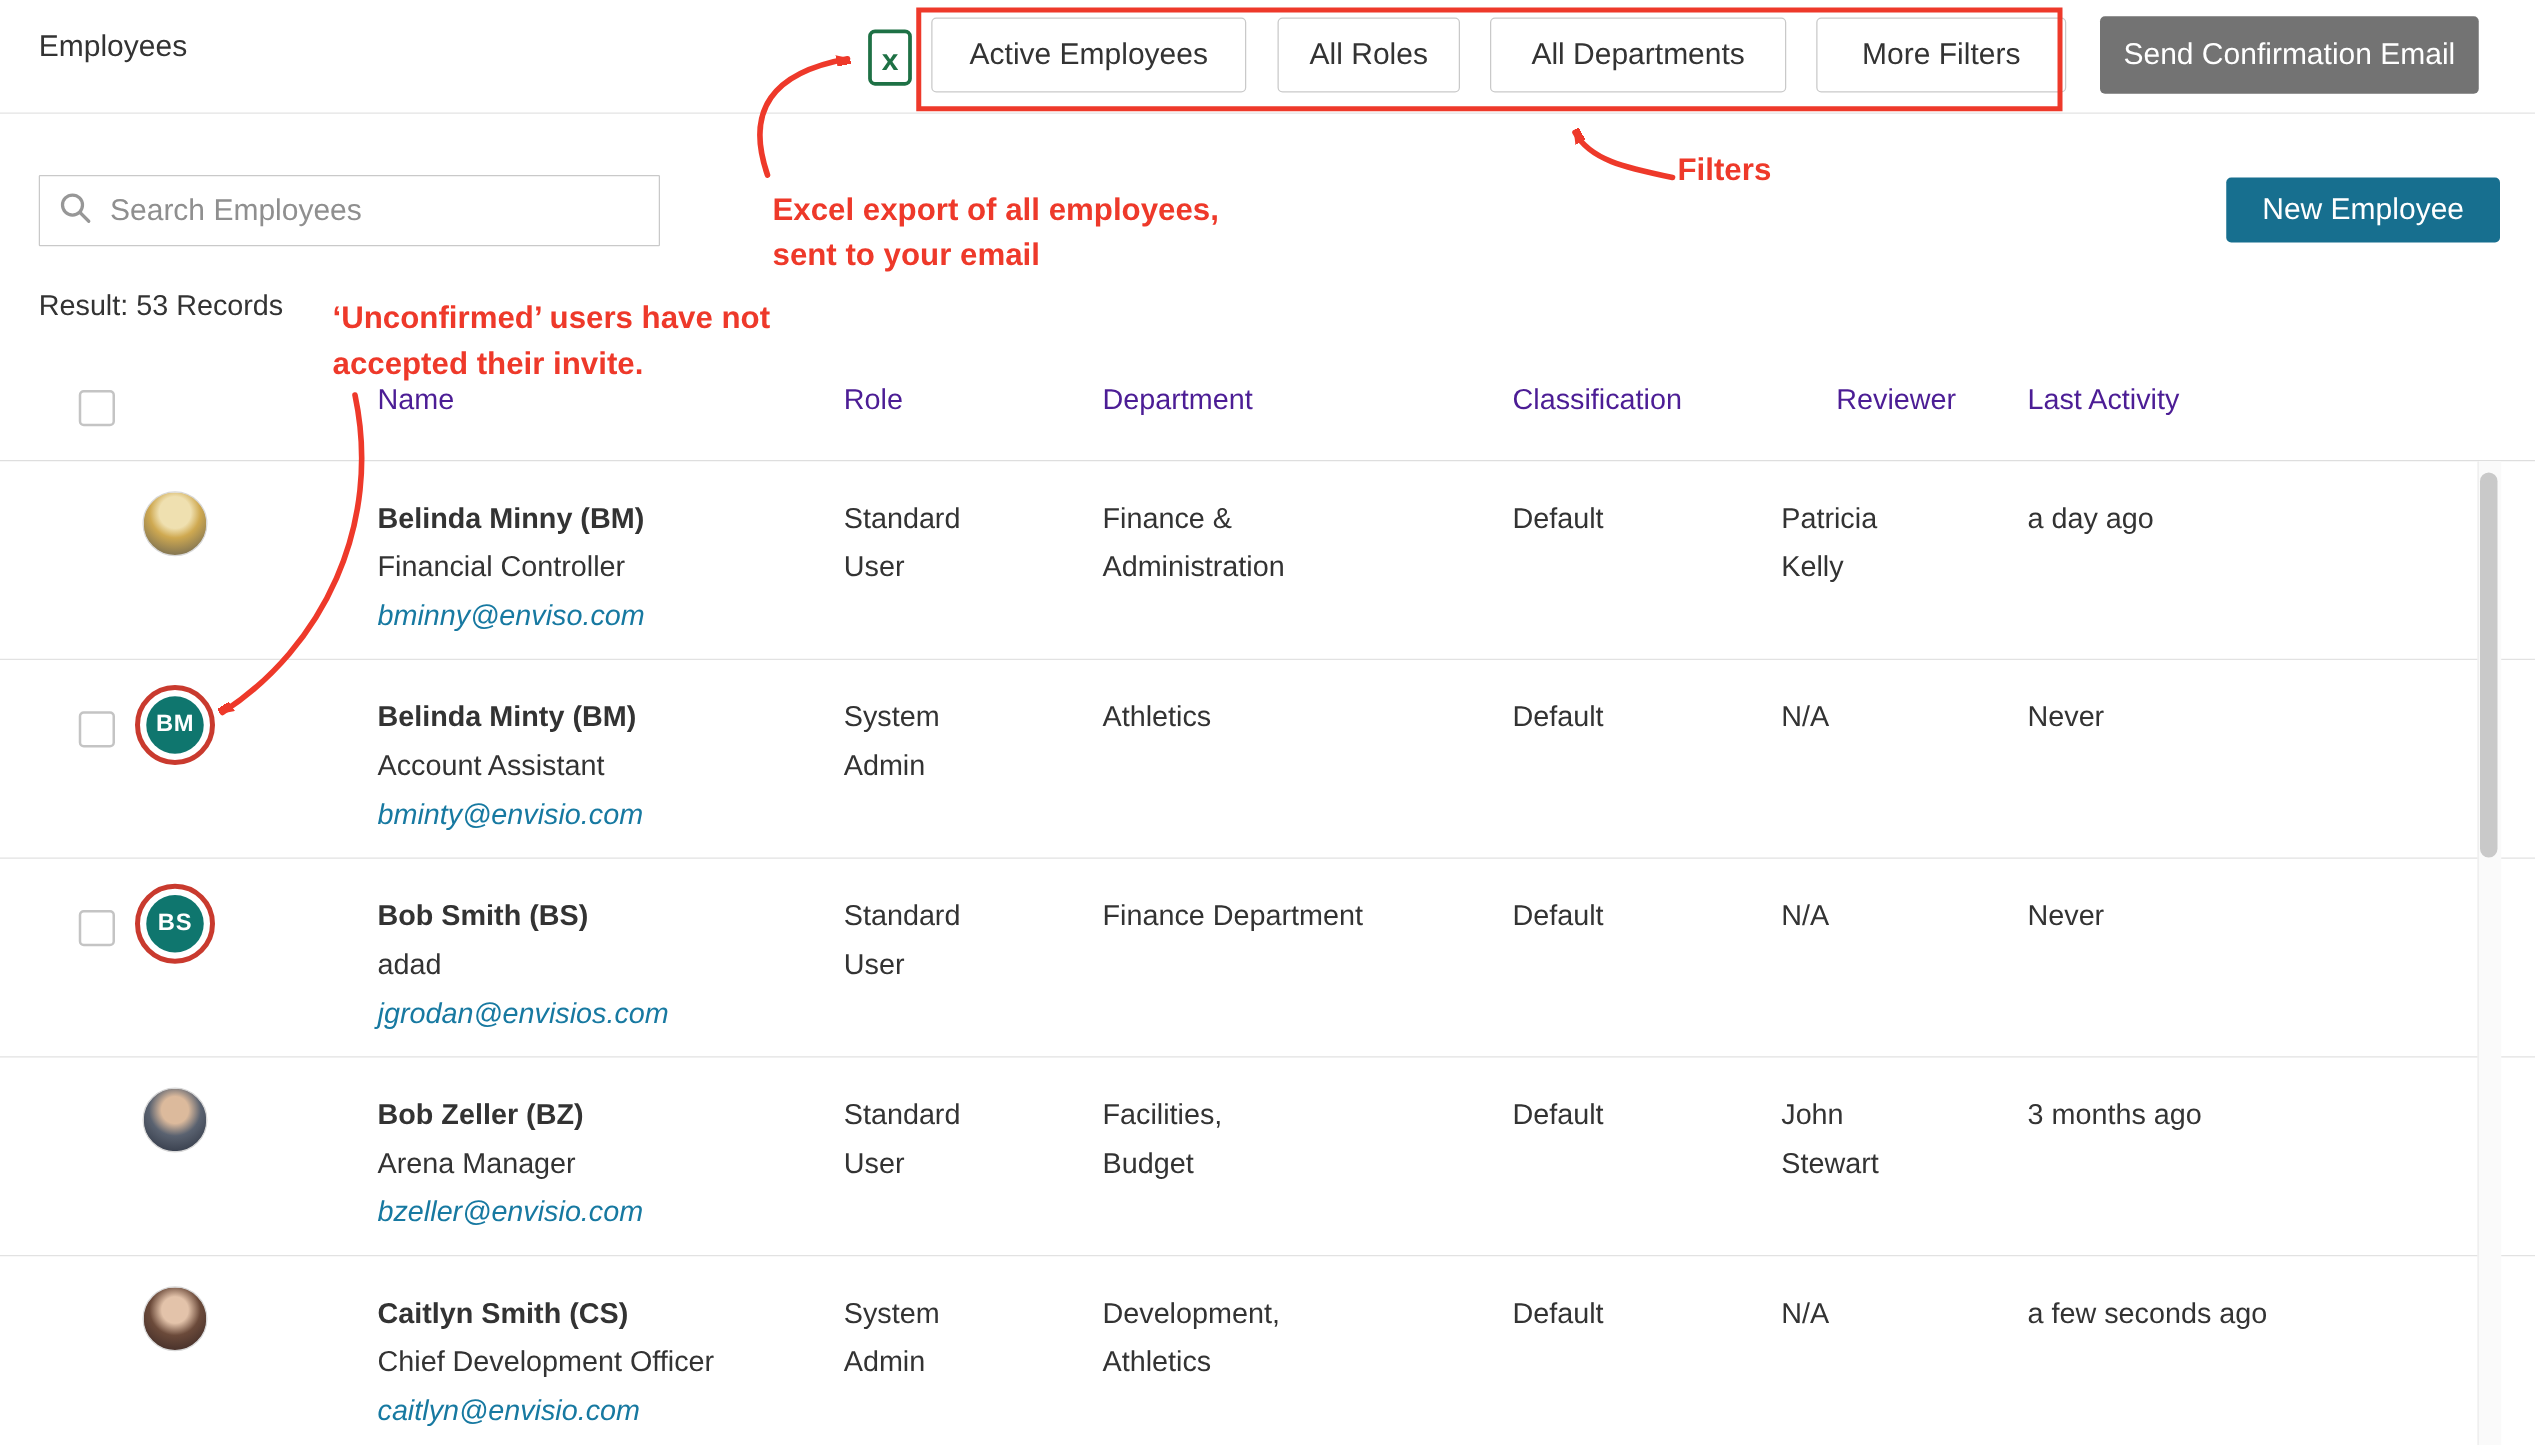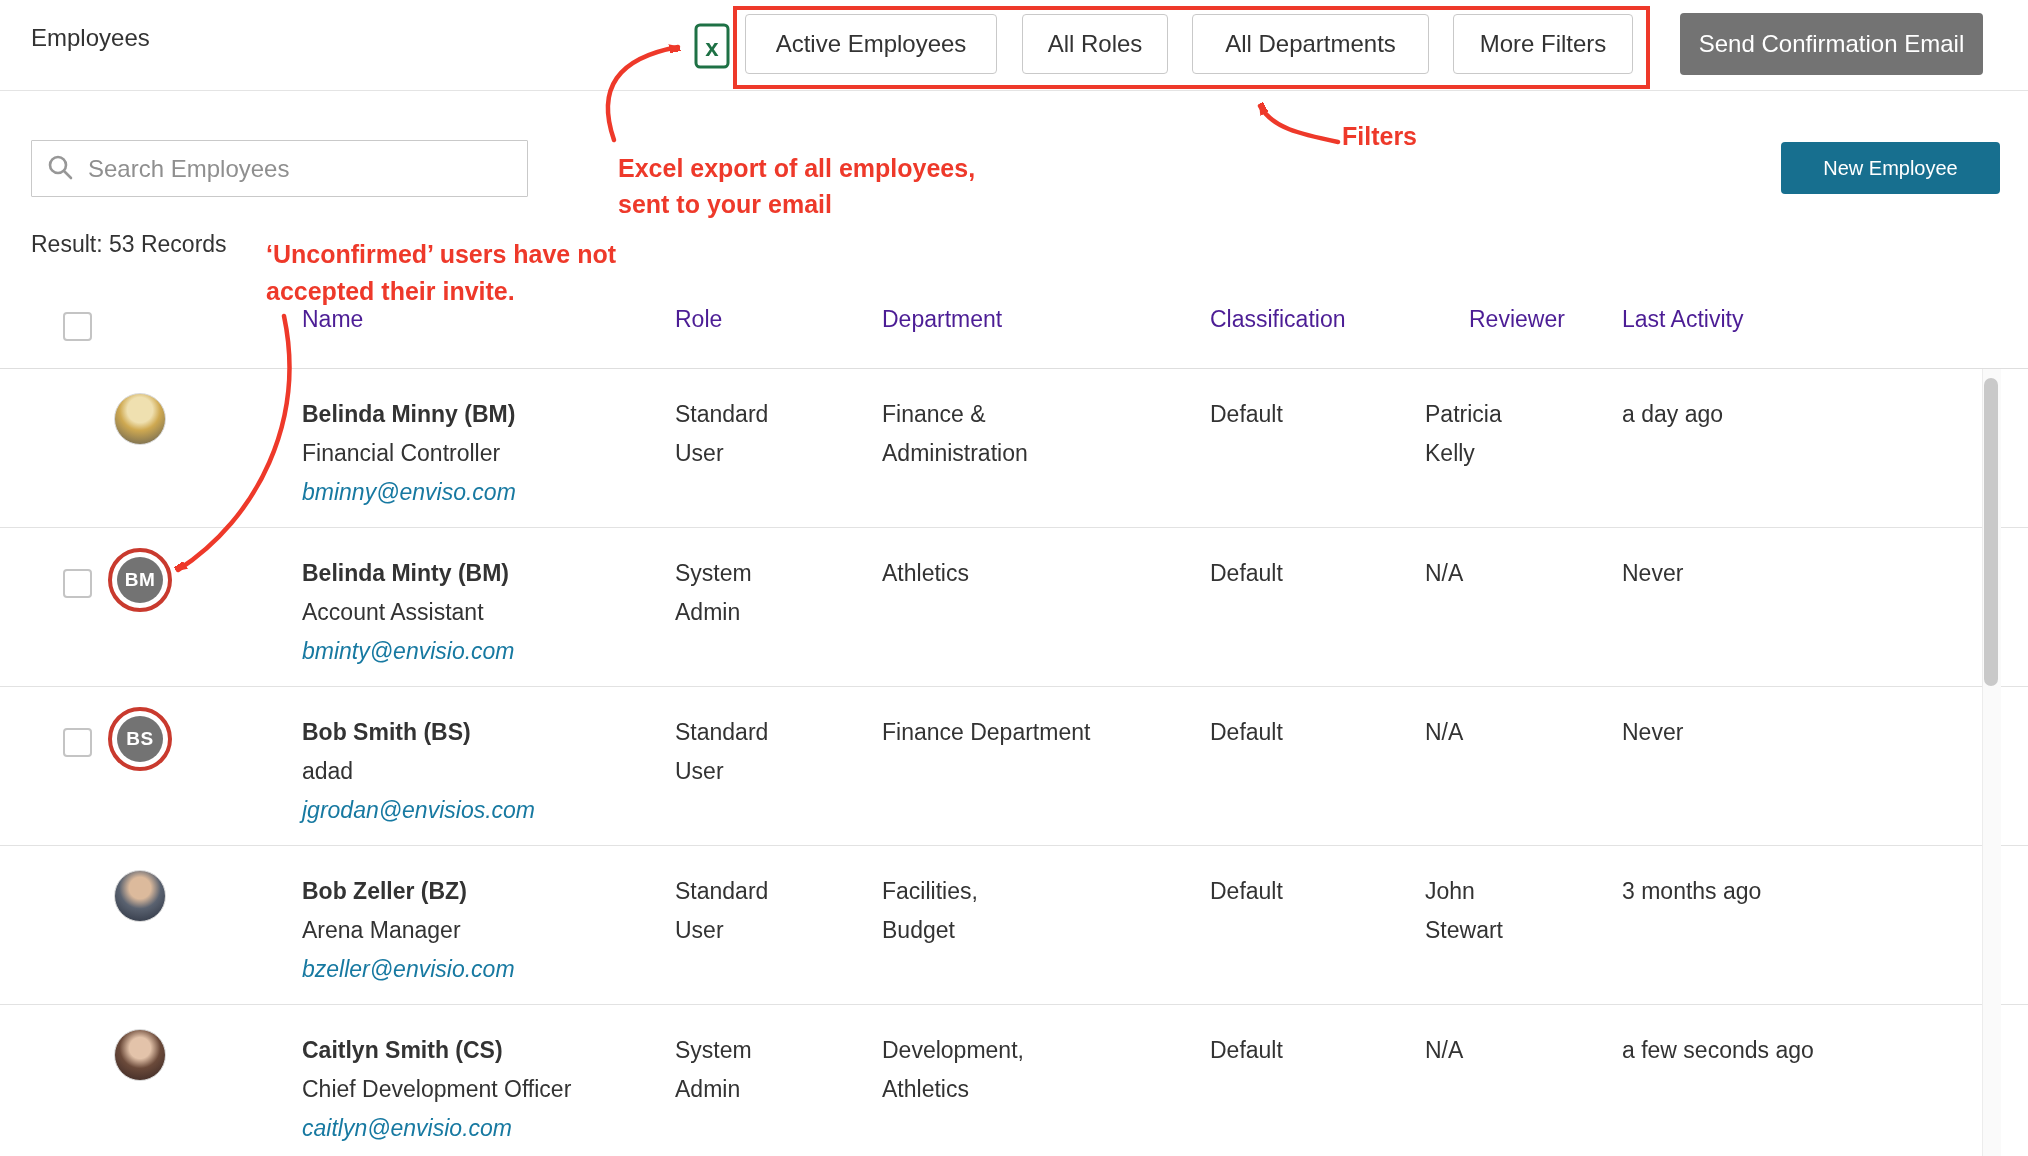--- a/index.html
+++ b/index.html
@@ -9,31 +9,31 @@
   
   .topbar{position:absolute;top:0;left:0;width:100%;height:90px;background:#fff;border-bottom:1px solid #e4e4e4;}
   .page-title{position:absolute;left:31px;top:24px;font-size:24px;color:#333;}
   .excel-btn{position:absolute;left:693px;top:22px;width:38px;height:48px;background:none;border:none;padding:0;cursor:pointer;}
   .filters-outline{position:absolute;left:733px;top:6px;width:917px;height:83px;border:4px solid #ee392a;box-sizing:border-box;z-index:6;pointer-events:none;}
   .btn-filter{position:absolute;top:14px;height:60px;border:1px solid #c9c9c9;border-radius:4px;background:#fff;
               font-size:24px;color:#333;font-family:inherit;display:flex;align-items:center;justify-content:center;cursor:pointer;}
   .f0{left:745px;width:252px;}
   .f1{left:1022px;width:146px;}
   .f2{left:1192px;width:237px;}
-  .f3{left:1453px;width:180px;}
+  .f3{left:1453px;width:200px;}
   .btn-send{position:absolute;left:1680px;top:13px;width:303px;height:62px;background:#737373;color:#fff;
             font-size:24px;border:none;border-radius:4px;font-family:inherit;cursor:pointer;}
 
   
   .search-box{position:absolute;left:31px;top:140px;width:497px;height:57px;border:1px solid #c9c9c9;border-radius:1px;
               display:flex;align-items:center;gap:12px;padding:0 14px;box-sizing:border-box;}
   .search-box input{border:none;outline:none;flex:1;font-size:24px;color:#333;font-family:inherit;background:transparent;}
   .search-box input::placeholder{color:#8f8f8f;}
   .btn-new{position:absolute;left:1781px;top:142px;width:219px;height:52px;background:#176f8f;color:#fff;
-           font-size:20px;border:none;border-radius:4px;font-family:inherit;cursor:pointer;}
+           font-size:24px;border:none;border-radius:4px;font-family:inherit;cursor:pointer;}
   .results{position:absolute;left:31px;top:231px;font-size:23px;color:#333;}
 
   
   .note{position:absolute;color:#ee392a;font-weight:bold;font-size:25px;line-height:36px;z-index:7;}
   .note-excel{left:618px;top:132px;width:480px;text-align:left;margin-top:18px;}
   .note-filters{left:1342px;top:118px;}
   .note-unconfirmed{left:266px;top:236px;line-height:37px;}
   .arrows{position:absolute;left:0;top:0;width:2028px;height:1156px;z-index:7;pointer-events:none;}
 
   
@@ -48,21 +48,21 @@
   .thead .checkbox{left:63px;top:15px;}
   .row .checkbox{left:63px;top:41px;}
 
   .avatar-slot{position:absolute;}
   .avatar-photo{left:114px;top:24px;width:52px;height:52px;border-radius:50%;border:1px solid #d8d8d8;box-sizing:border-box;}
   .photo-0{background:radial-gradient(circle at 50% 32%, #efe0b0 0 30%, #cfa951 48%, #8a7a52 78%, #6e6140 100%);}
   .photo-3{background:radial-gradient(circle at 50% 34%, #dcba9c 0 26%, #5a6270 50%, #39404e 82%);}
   .photo-4{background:radial-gradient(circle at 50% 36%, #e3c3aa 0 26%, #6b4a3a 50%, #46302a 82%);}
   .avatar-ring{left:108px;top:20px;width:64px;height:64px;border-radius:50%;border:4px solid #c93a2e;background:#fff;
                box-sizing:border-box;display:flex;align-items:center;justify-content:center;}
-  .avatar-initials{width:46px;height:46px;border-radius:50%;background:#737373;color:#fff;font-weight:bold;font-size:19px;
+  .avatar-initials{width:46px;height:46px;border-radius:50%;background:#0f766e;color:#fff;font-weight:bold;font-size:19px;
                    display:flex;align-items:center;justify-content:center;letter-spacing:0.5px;}
 
   .cell{position:absolute;top:26px;font-size:23px;color:#333;line-height:39px;}
   .cell-name{left:302px;width:373px;}
   .emp-name{font-weight:bold;}
   .emp-email{color:#1779a1;font-style:italic;cursor:pointer;}
   .cell-role{left:675px;width:132px;}
   .cell-dept{left:882px;width:252px;white-space:pre-line;}
   .cell-class{left:1210px;width:160px;}
   .cell-reviewer{left:1425px;width:132px;}

